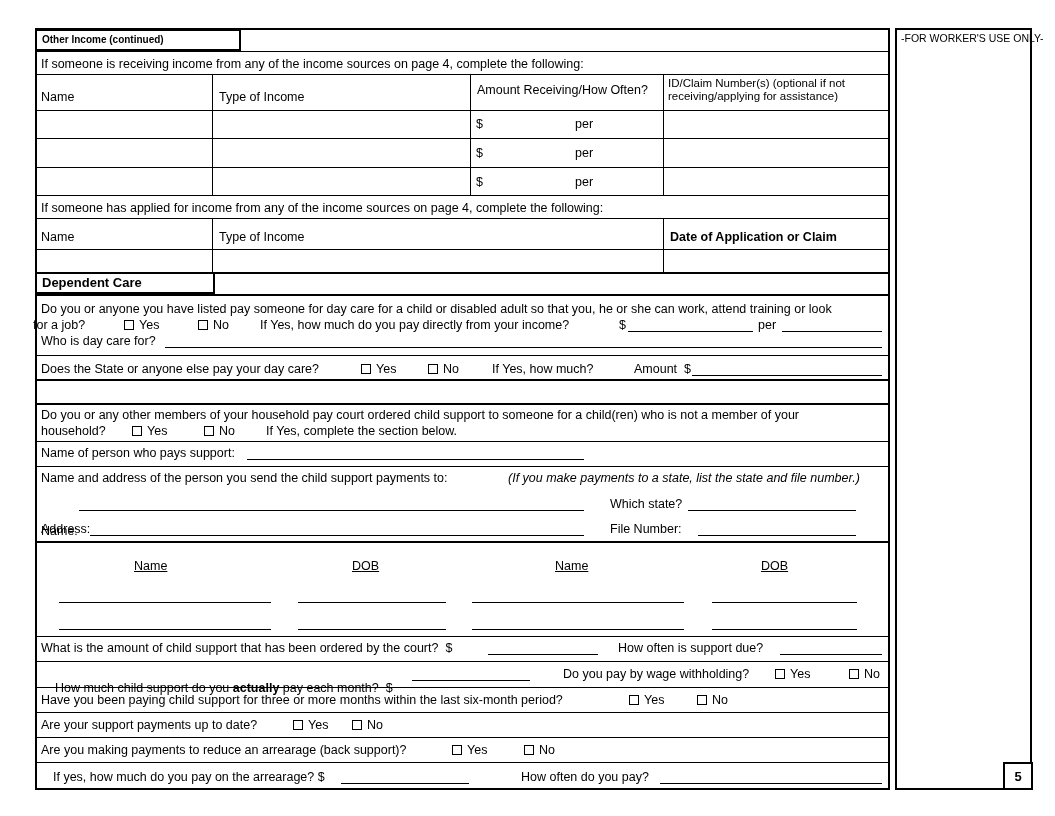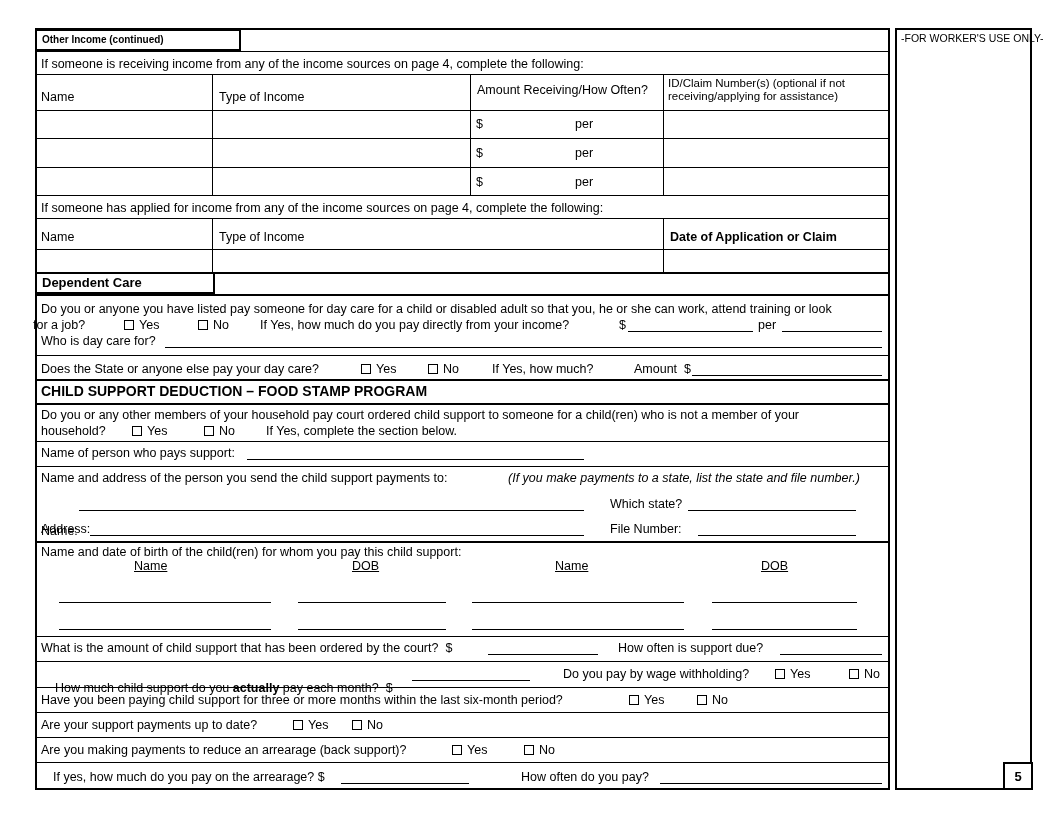--- a/index.html
+++ b/index.html
@@ -135,21 +135,20 @@
   <div class="cb" style="left:361px;top:364px;"></div>
   <div class="txt" style="left:376px;top:362px;">Yes</div>
   <div class="cb" style="left:428px;top:364px;"></div>
   <div class="txt" style="left:443px;top:362px;">No</div>
   <div class="txt" style="left:492px;top:362px;">If Yes, how much?</div>
   <div class="txt" style="left:634px;top:362px;">Amount  $</div>
   <div class="rule" style="left:692px;top:375px;width:190px;"></div>
 
   <div class="hl2" style="left:36px;top:379px;width:853px;"></div>
 
-  <div class="txt b" style="left:41px;top:384px;font-size:14px;">CHILD SUPPORT DEDUCTION – FOOD STAMP PROGRAM</div>
   <div class="hl2" style="left:36px;top:403px;width:853px;"></div>
 
   <div class="txt" style="left:41px;top:408px;">Do you or any other members of your household pay court ordered child support to someone for a child(ren) who is not a member of your</div>
   <div class="txt" style="left:41px;top:424px;">household?</div>
   <div class="cb" style="left:132px;top:426px;"></div>
   <div class="txt" style="left:147px;top:424px;">Yes</div>
   <div class="cb" style="left:204px;top:426px;"></div>
   <div class="txt" style="left:219px;top:424px;">No</div>
   <div class="txt" style="left:266px;top:424px;">If Yes, complete the section below.</div>
 
@@ -167,21 +166,20 @@
   <div class="txt" style="left:610px;top:497px;">Which state?</div>
   <div class="rule" style="left:688px;top:510px;width:168px;"></div>
 
   <div class="txt" style="left:41px;top:522px;">Address:</div>
   <div class="rule" style="left:90px;top:535px;width:494px;"></div>
   <div class="txt" style="left:610px;top:522px;">File Number:</div>
   <div class="rule" style="left:698px;top:535px;width:158px;"></div>
 
   <div class="hl2" style="left:36px;top:541px;width:853px;"></div>
 
-  <div class="txt" style="left:41px;top:545px;">Name and date of birth of the child(ren) for whom you pay this child support:</div>
 
   <div class="txt u" style="left:134px;top:559px;">Name</div>
   <div class="txt u" style="left:352px;top:559px;">DOB</div>
   <div class="txt u" style="left:555px;top:559px;">Name</div>
   <div class="txt u" style="left:761px;top:559px;">DOB</div>
 
   <div>
     <div class="rule" style="left:59px;top:602px;width:212px;"></div>
     <div class="rule" style="left:298px;top:602px;width:148px;"></div>
     <div class="rule" style="left:472px;top:602px;width:212px;"></div>

